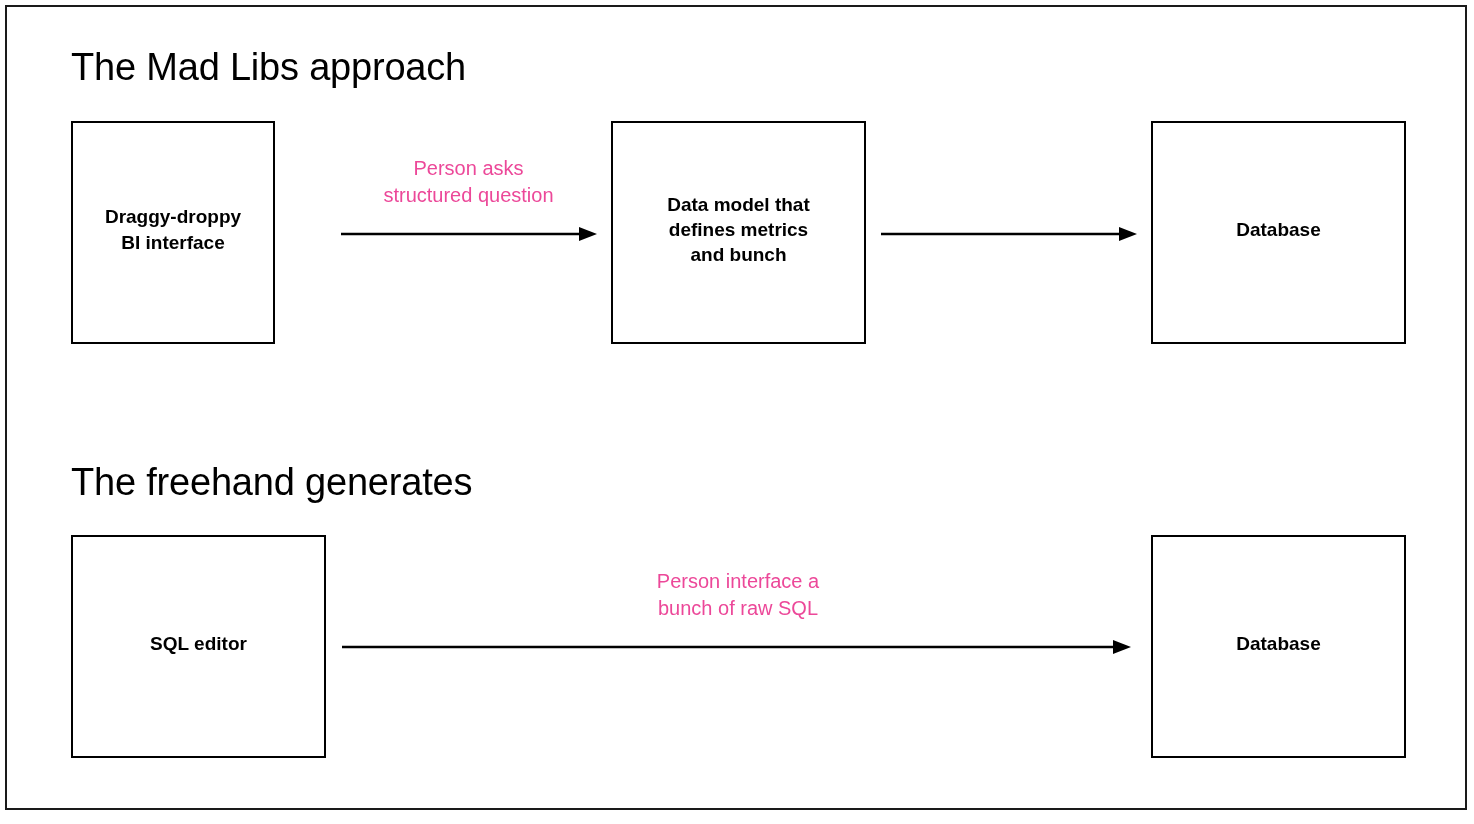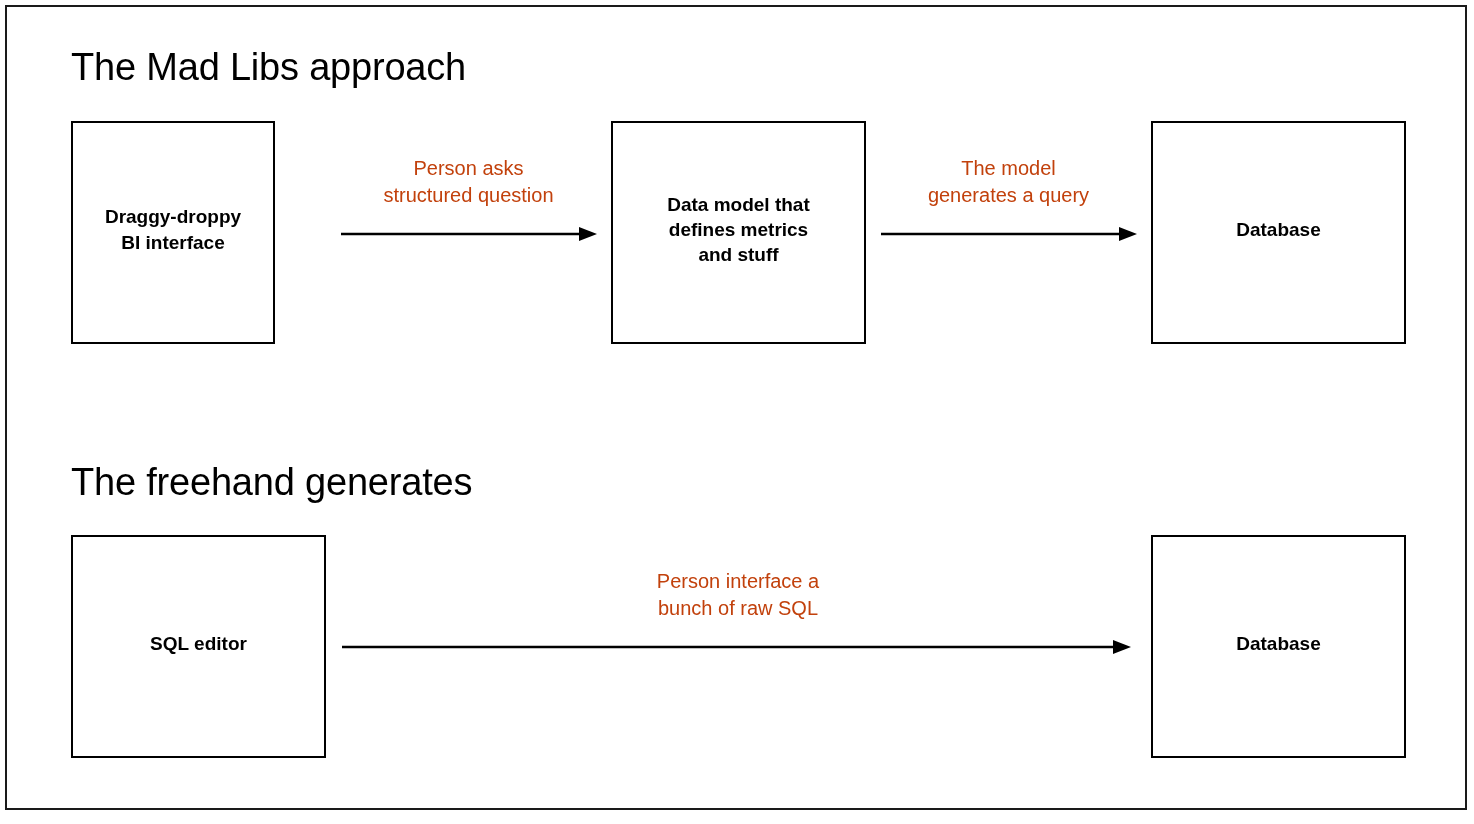--- a/index.html
+++ b/index.html
@@ -62,21 +62,21 @@
   .edge svg {
     display: block;
     overflow: visible;
   }
   .edge-label {
     position: absolute;
     font-size: 20px;
     font-weight: 400;
     text-align: center;
     line-height: 1.35;
-    color: #c2410c;
+    color: #ec4899;
     white-space: pre-line;
   }
 </style>
 </head>
 <body>
 
 <div id="canvas">
 
   <div id="frame"></div>
 
@@ -93,25 +93,23 @@
   <div class="edge" style="left:341px; top:224px; width:256px; height:20px;">
     <svg width="256" height="20" viewBox="0 0 256 20">
       <line x1="0" y1="10" x2="243" y2="10" stroke="#000000" stroke-width="2.5"></line>
       <polygon points="256,10 238,3 238,17" fill="#000000"></polygon>
     </svg>
   </div>
 
   <div class="node-box" style="left:611px; top:121px; width:255px; height:223px;">
     <span class="node-label" style="margin-top:-6px;">Data model that
 defines metrics
-and stuff</span>
+and bunch</span>
   </div>
 
-  <div class="edge-label" style="left:881px; top:155px; width:255px;">The model
-generates a query</div>
 
   <div class="edge" style="left:881px; top:224px; width:256px; height:20px;">
     <svg width="256" height="20" viewBox="0 0 256 20">
       <line x1="0" y1="10" x2="243" y2="10" stroke="#000000" stroke-width="2.5"></line>
       <polygon points="256,10 238,3 238,17" fill="#000000"></polygon>
     </svg>
   </div>
 
   <div class="node-box" style="left:1151px; top:121px; width:255px; height:223px;">
     <span class="node-label" style="margin-top:-6px;">Database</span>

